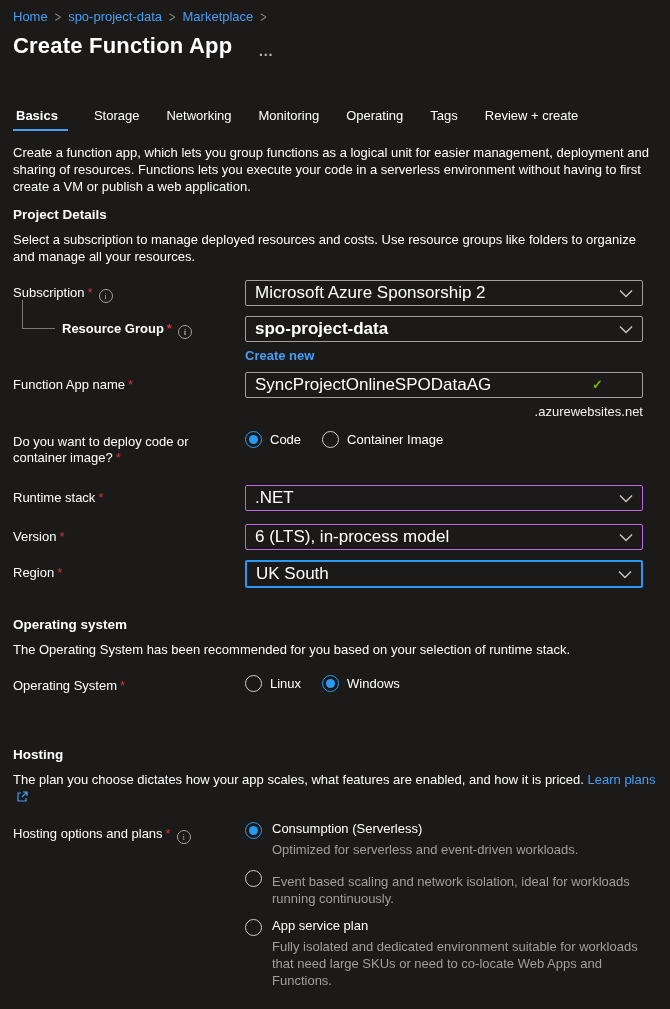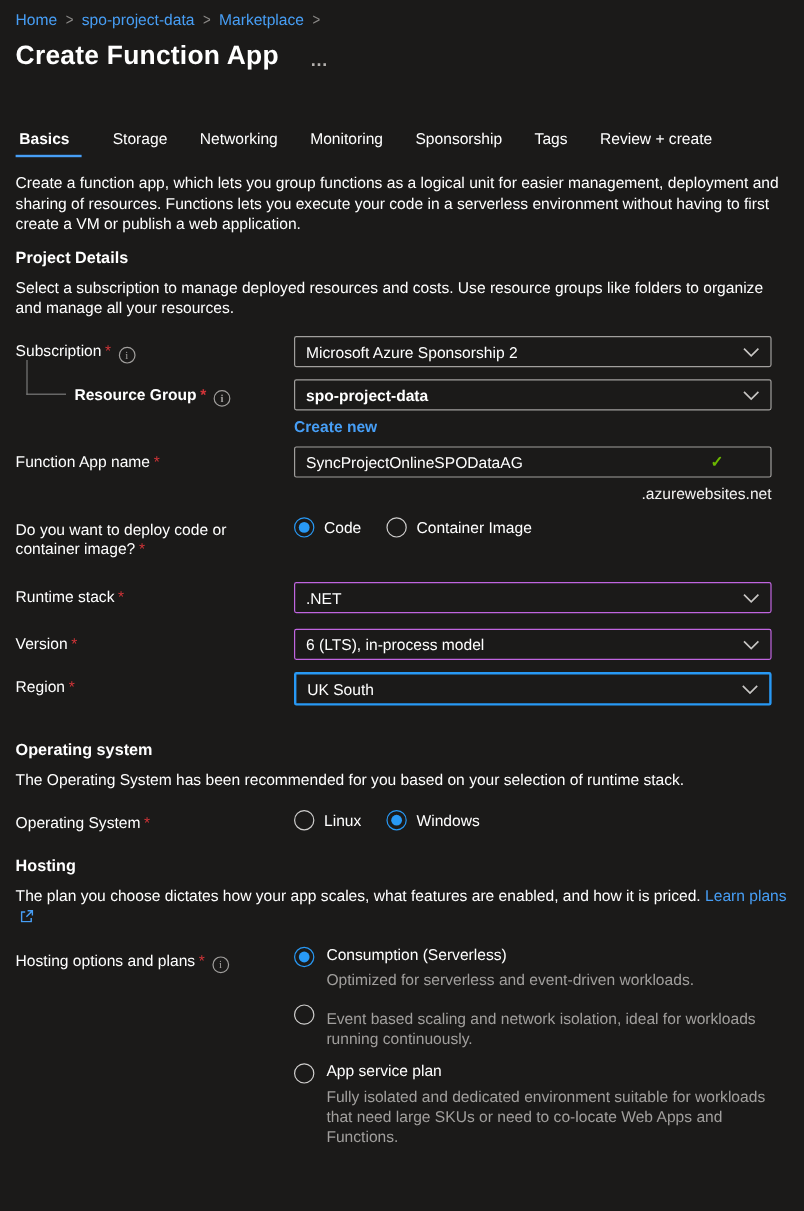--- a/index.html
+++ b/index.html
@@ -41,21 +41,21 @@
   .info-icon {
     display:inline-block; width:14px; height:14px; border:1px solid #a19f9d; border-radius:50%;
     color:#a19f9d; font-size:9px; line-height:12px; text-align:center;
     font-family:"Liberation Serif", serif; margin-left:6px; vertical-align:-2px;
   }
   .info-icon::after { content:"i"; }
 
   .select, .text-input {
     width:398px; height:26px; background:transparent; border:1px solid #a19f9d; border-radius:2px;
     display:flex; align-items:center; justify-content:space-between;
-    padding:0 9px; color:#ffffff; font-size:13px; cursor:pointer;
+    padding:0 9px; color:#ffffff; font-size:17px; cursor:pointer;
     font-family:"Liberation Sans", sans-serif;
   }
   .select.purple { border-color:#c065e0; }
   .select.focus  { border:2px solid #2899f5; height:28px; }
   .chev { flex:none; margin-left:8px; }
 
   .text-input-wrap { position:relative; width:366px; }
   .text-input { cursor:text; padding-right:26px; }
   .valid-check {
     position:absolute; right:8px; top:5px; color:#6bb700; font-size:13px; font-weight:700;
@@ -92,21 +92,21 @@
   .mt-sub    { margin-top:15px; }
   .mt-rg     { margin-top:10px;font-weight:bold; }
   .mt-inst   { margin-top:27px; }
   .mt-fan    { margin-top:9px; }
   .mt-deploy { margin-top:10px; }
   .mt-rt     { margin-top:19px; }
   .mt-ver    { margin-top:13px; }
   .mt-reg    { margin-top:10px; }
   .mt-os     { margin-top:29px; }
   .mt-osrow  { margin-top:15px; }
-  .mt-host   { margin-top:20px; }
+  .mt-host   { margin-top:53px; }
   .mt-hostrow{ margin-top:16px; }
 </style>
 </head>
 <body>
 
 <div class="page">
 
   <div class="breadcrumb">
     <a class="crumb">Home</a>
     <span class="crumb-sep">&gt;</span>
@@ -119,21 +119,21 @@
   <div class="title-row">
     <h1>Create Function App</h1>
     <span class="more-btn">…</span>
   </div>
 
   <div class="tabs">
     <div class="tab active">Basics</div>
     <div class="tab">Storage</div>
     <div class="tab">Networking</div>
     <div class="tab">Monitoring</div>
-    <div class="tab">Sponsorship</div>
+    <div class="tab">Operating</div>
     <div class="tab">Tags</div>
     <div class="tab">Review + create</div>
   </div>
 
   <p class="intro">Create a function app, which lets you group functions as a logical unit for easier management, deployment and sharing of resources. Functions lets you execute your code in a serverless environment without having to first create a VM or publish a web application.</p>
 
   <h2>Project Details</h2>
   <p class="section-desc">Select a subscription to manage deployed resources and costs. Use resource groups like folders to organize and manage all your resources.</p>
 
   <div class="form-row mt-sub">

